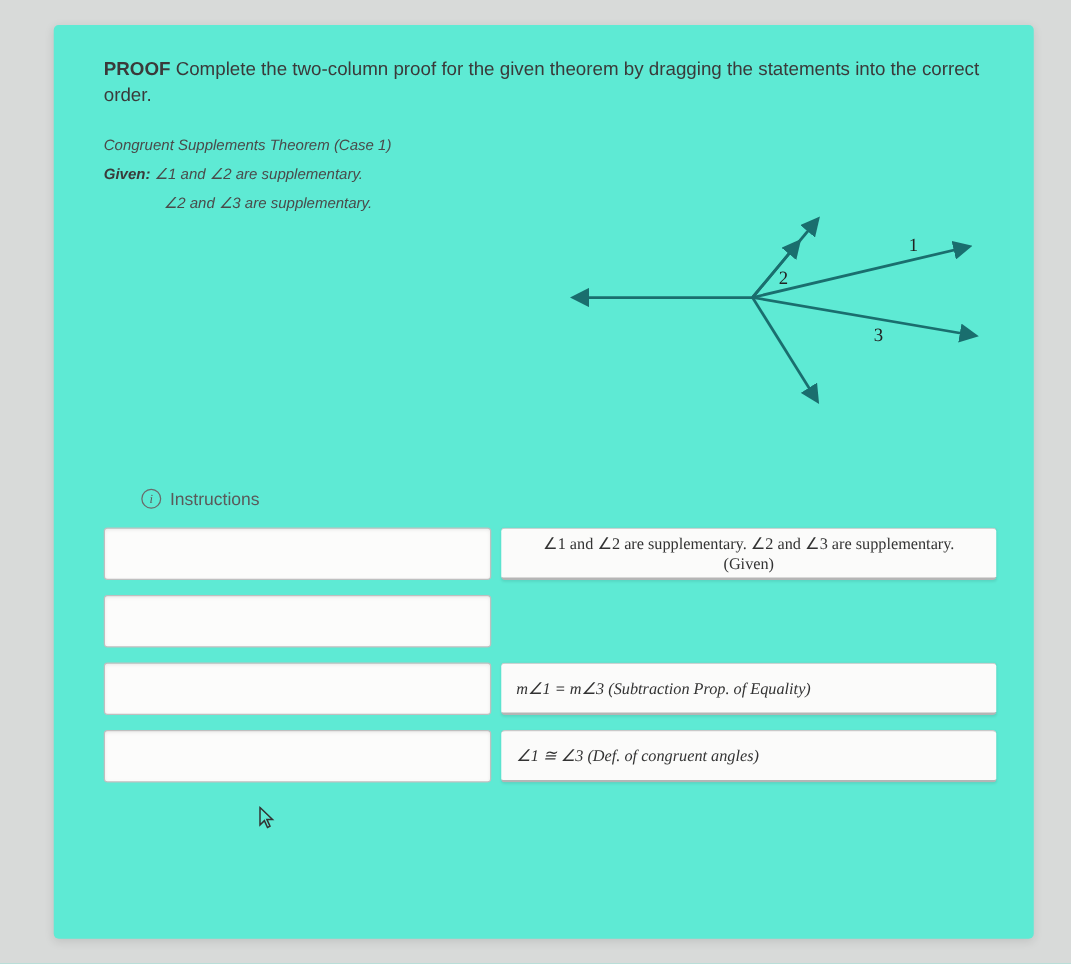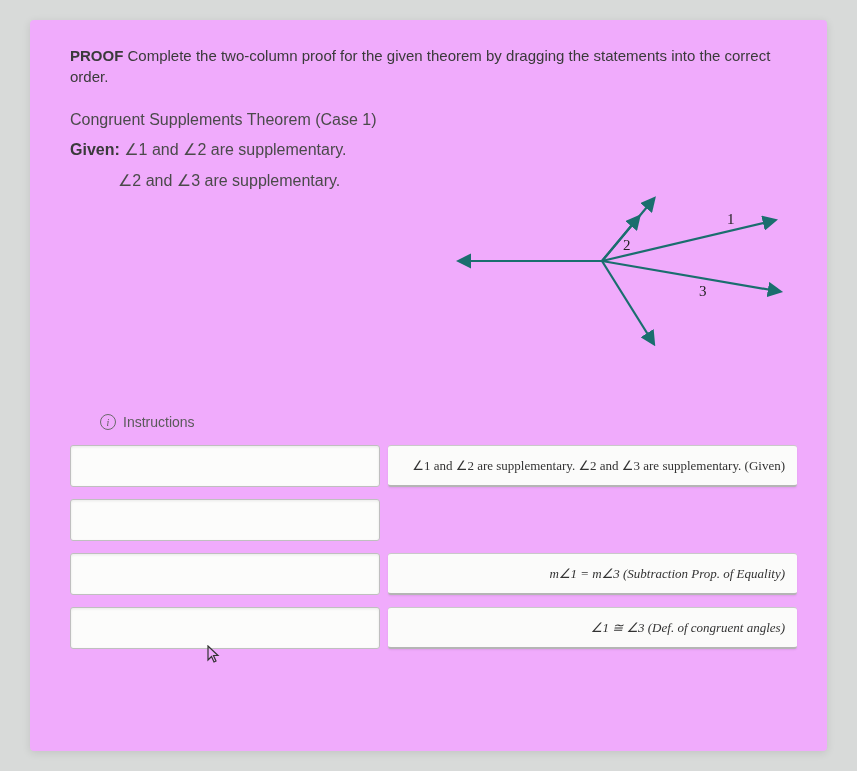--- a/index.html
+++ b/index.html
@@ -11,40 +11,42 @@
       font-family: Arial, Helvetica, sans-serif;
       background: #d8dad9;
       width: 857px;
       height: 771px;
       padding: 20px 30px;
       color: #3a3a3a;
       font-size: 14px;
       position: relative;
     }
     .page {
-      background: #f0abfc;
+      background: #5eead4;
       border-radius: 4px;
       padding: 25px 30px 30px 40px;
       height: 100%;
       box-shadow: 0 2px 8px rgba(0,0,0,0.1);
+      margin-left: 13px;
     }
     .proof-heading {
       font-size: 15px;
       color: #3a3a3a;
       line-height: 1.4;
       margin-bottom: 18px;
     }
     .proof-heading .bold {
       font-weight: 700;
     }
     .theorem-block {
-      font-size: 16px;
+      font-size: 12px;
       color: #4a4a4a;
       line-height: 1.9;
       margin-bottom: 10px;
+      font-style: italic;
     }
     .theorem-block .label {
       font-weight: 700;
       color: #3a3a3a;
     }
     .indent {
       padding-left: 48px;
     }
     .figure-area {
       position: relative;
@@ -98,21 +100,21 @@
     }
     .statement {
       flex: 1;
       height: 42px;
       background: #fbfbfa;
       border-top: 1px solid #c9c9c9;
       border-bottom: 2px solid #b5b5b5;
       border-radius: 3px;
       display: flex;
       align-items: center;
-      justify-content: flex-end;
+      justify-content: flex-start;
       text-align: center;
       padding: 16px 12px;
       font-size: 13px;
       color: #333;
       box-shadow: 0 1px 2px rgba(0,0,0,0.08);
       font-family: Georgia, 'Times New Roman', serif;
     }
     .math {
       font-style: italic;
       font-family: Georgia, 'Times New Roman', serif;

